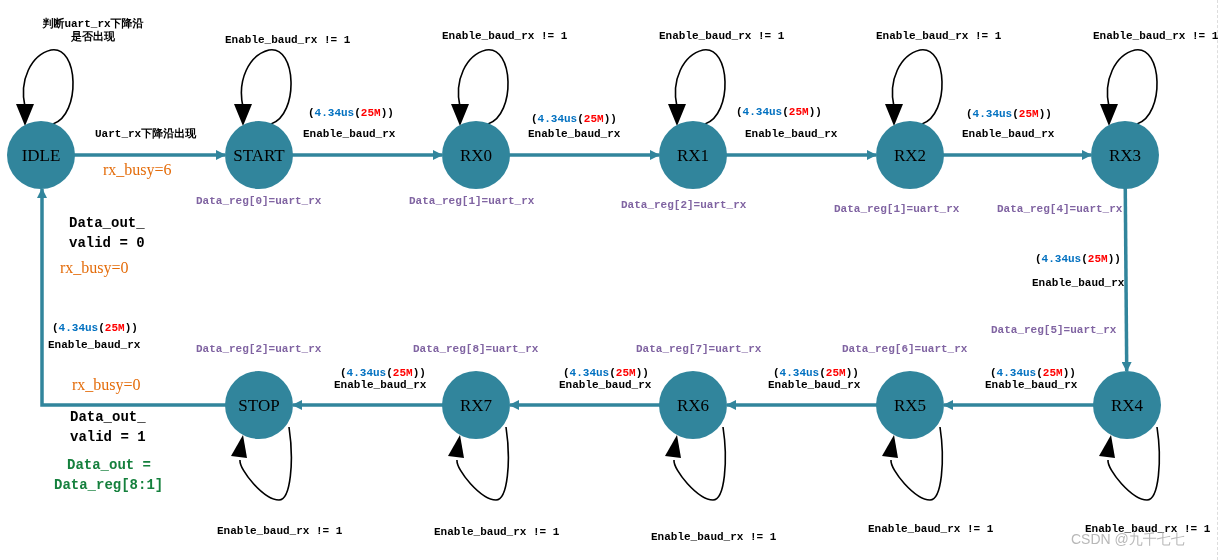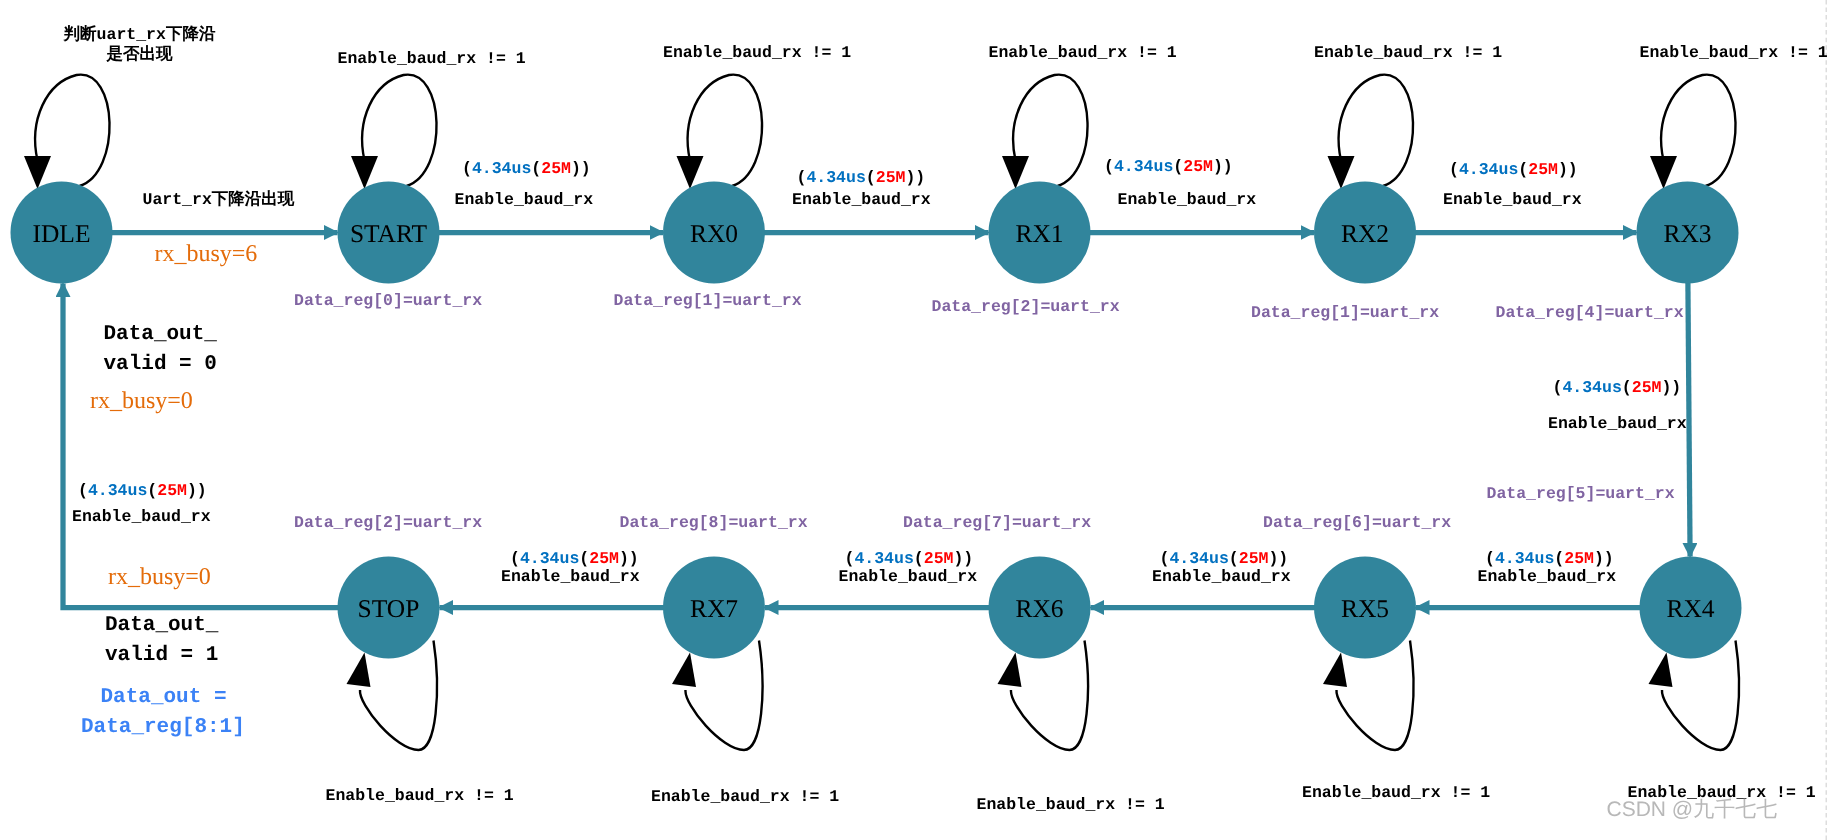--- a/index.html
+++ b/index.html
@@ -4,21 +4,21 @@
 <style>
   html, body { margin: 0; padding: 0; background: #ffffff; }
   body { width: 1223px; height: 560px; position: relative; overflow: hidden;
          font-family: "DejaVu Serif", "Liberation Serif", serif; }
   #canvas { position: absolute; left: 0; top: 0; width: 1223px; height: 560px; }
   .lbl { position: absolute; white-space: nowrap; font-family: "Liberation Mono", "DejaVu Sans Mono", monospace;
          font-weight: bold; color: #000; font-size: 11px; line-height: 13px; }
   .purple { color: #8064a2; font-size: 11px; }
   .orange { color: #e46c0a; font-size: 16px; line-height: 19px; font-weight: normal; font-family: "Liberation Serif", serif; }
   .big { font-size: 14px; line-height: 20px; }
-  .red { color: #3b82f6; text-align: right; }
+  .red { color: #15803d; text-align: right; }
   .node-text { font-family: "Liberation Serif", "DejaVu Serif", serif; font-size: 17px; fill: #000; }
   .center { transform: translateX(-50%); text-align: center; }
   .watermark { position: absolute; left: 1071px; top: 531px; font-family: "Liberation Sans", sans-serif;
                font-size: 14px; color: #b8b8b8; white-space: nowrap; }
   .rightline { position: absolute; left: 1217px; top: 0; width: 0; height: 560px;
                border-left: 1px dashed #dddddd; }
 </style>
 </head>
 <body>
 
@@ -157,21 +157,21 @@
     <div class="lbl" style="left: 48px; top: 339px;">Enable_baud_rx</div>
   </div>
 
 <div class="lbl purple" style="left:196px;top:195px;">Data_reg[0]=uart_rx</div>
 <div class="lbl purple" style="left:409px;top:195px;">Data_reg[1]=uart_rx</div>
 <div class="lbl purple" style="left:621px;top:199px;">Data_reg[2]=uart_rx</div>
 <div class="lbl purple" style="left:834px;top:203px;">Data_reg[1]=uart_rx</div>
 <div class="lbl purple" style="left:997px;top:203px;">Data_reg[4]=uart_rx</div>
 <div class="lbl purple" style="left:991px;top:324px;">Data_reg[5]=uart_rx</div>
 <div class="lbl purple" style="left:826px;top:343px;padding-left:16px;">Data_reg[6]=uart_rx</div>
-<div class="lbl purple" style="left:602px;top:343px;">Data_reg[7]=uart_rx</div>
+<div class="lbl purple" style="left:636px;top:343px;">Data_reg[7]=uart_rx</div>
 <div class="lbl purple" style="left:413px;top:343px;">Data_reg[8]=uart_rx</div>
 <div class="lbl purple" style="left:196px;top:343px;">Data_reg[2]=uart_rx</div>
 
 <div class="lbl big" style="left:69px;top:213px;">Data_out_</div>
 <div class="lbl big" style="left:69px;top:233px;">valid = 0</div>
 <div class="lbl orange" style="left:60px;top:258px;">rx_busy=0</div>
 <div class="lbl orange" style="left:72px;top:375px;">rx_busy=0</div>
 <div class="lbl big" style="left:70px;top:407px;">Data_out_</div>
 <div class="lbl big" style="left:70px;top:427px;text-align:right;">valid = 1</div>
 <div class="lbl big red" style="left:67px;top:455px;">Data_out =</div>

